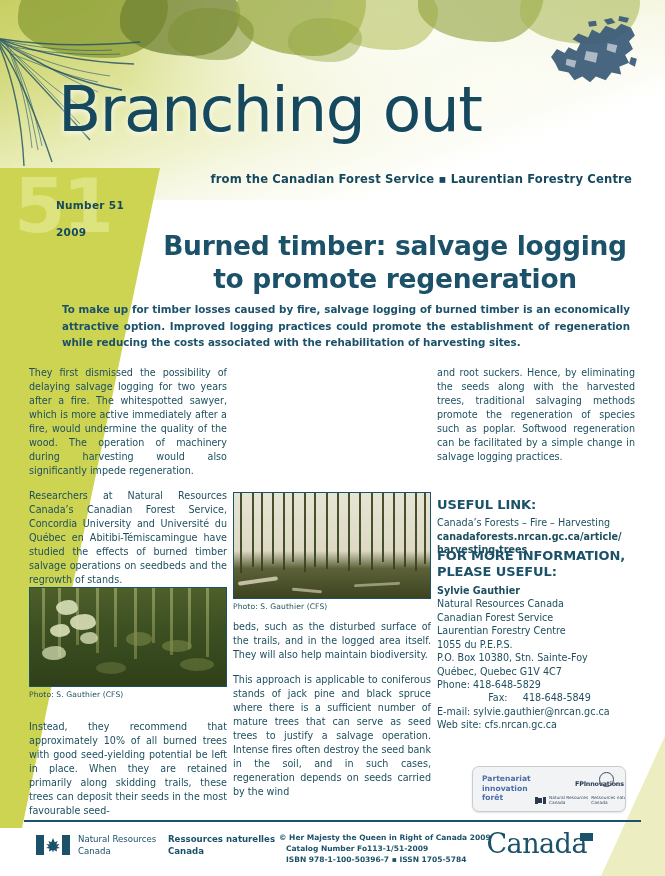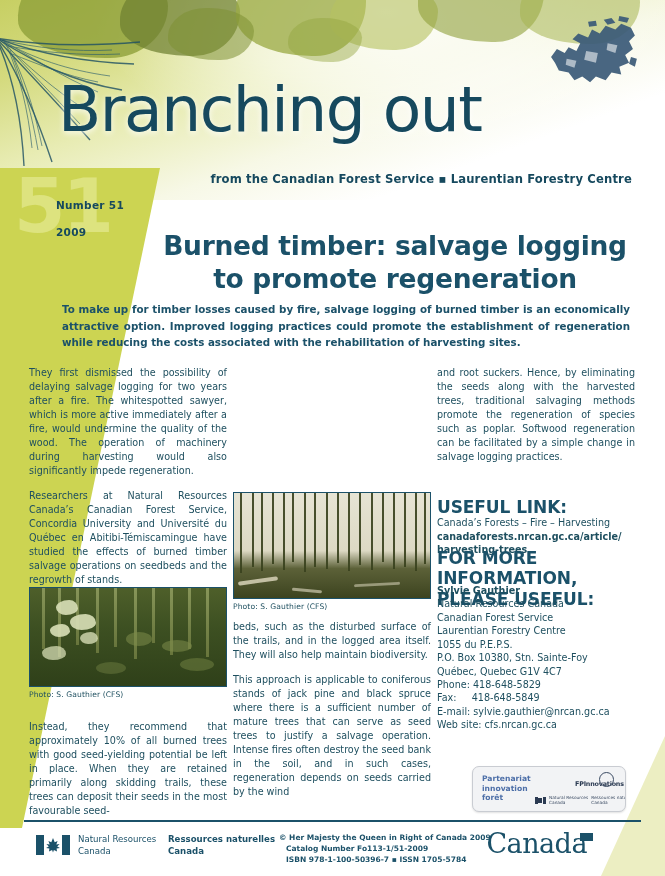--- a/index.html
+++ b/index.html
@@ -199,39 +199,39 @@
   .p2-log {
     position: absolute;
     background: #cfcbb0;
     border-radius: 2px;
     opacity: 0.9;
   }
 
   
   .sec-head {
     position: absolute;
-    font-size: 17px;
+    font-size: 13px;
     font-weight: bold;
     color: #1b5169;
     line-height: 1.2;
     letter-spacing: -0.1px;
   }
   #useful-head { left: 437px; top: 497px; }
   #useful-body {
     position: absolute; left: 437px; top: 516px; width: 200px;
     font-size: 9.6px; color: #1e4f5f; line-height: 1.42;
   }
   #useful-url { font-weight: bold; display: block; }
   #contact-head { left: 437px; top: 548px; width: 200px; }
   #contact-body {
     position: absolute; left: 437px; top: 584px; width: 205px;
     font-size: 9.6px; color: #1e4f5f; line-height: 1.40;
   }
   #contact-name { font-weight: bold; display: block; }
-  .fax-row { display: block; white-space: pre; }
+  .fax-row { display: block; white-space: pre; text-align: center; }
 
   
   #partner-box {
     position: absolute;
     left: 472px; top: 766px;
     width: 152px; height: 44px;
     background: #f2f3f5;
     border: 1px solid #c9ccd2;
     border-radius: 7px;
     box-shadow: 0 1px 2px rgba(0,0,0,0.12);

